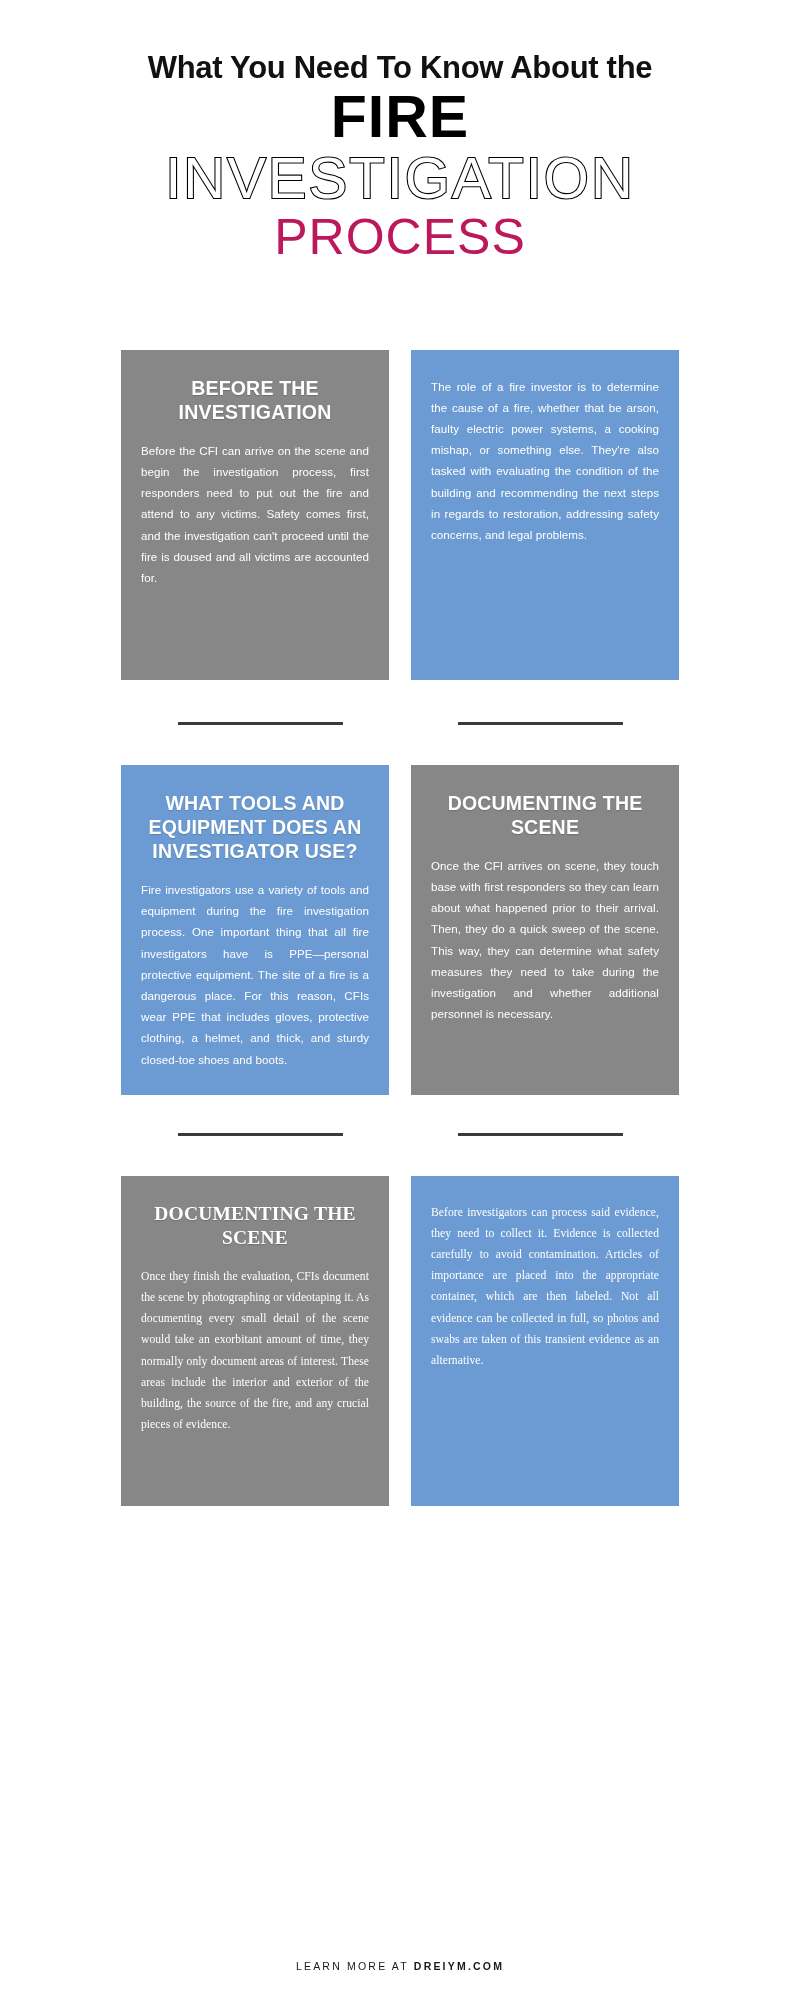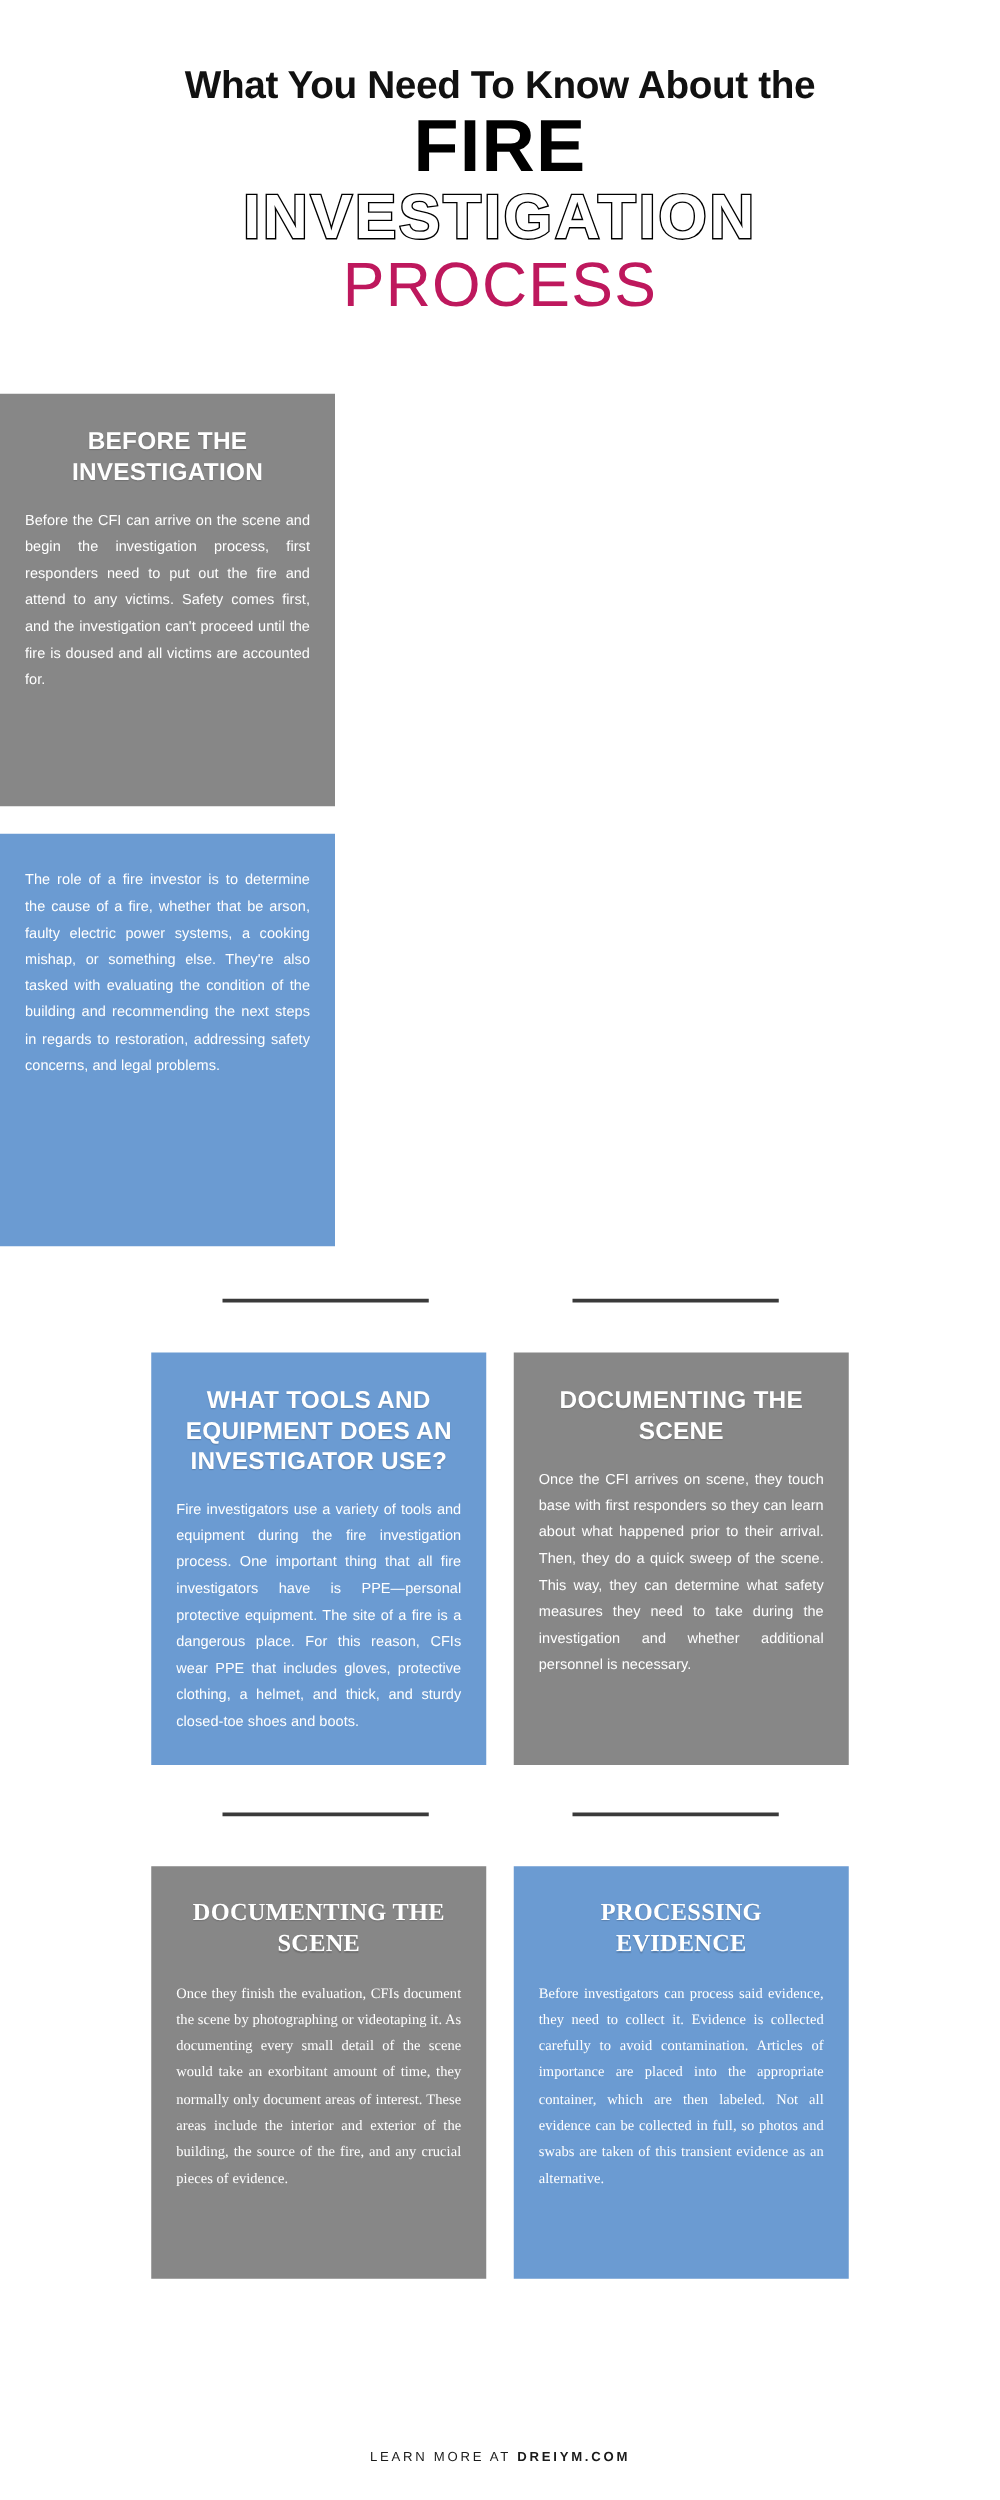--- a/index.html
+++ b/index.html
@@ -38,22 +38,22 @@
   }
   .title-fire {
     font-size: 59px;
     font-weight: 900;
     letter-spacing: 1px;
     color: #000000;
     line-height: 0.98;
     margin: 0;
   }
   .title-investigation {
-    font-size: 50px;
-    font-weight: 700;
+    font-size: 58px;
+    font-weight: 400;
     letter-spacing: 2px;
     line-height: 1.02;
     margin: 2px 0 0 0;
     color: #ffffff;
     -webkit-text-stroke: 2.2px #000000;
     paint-order: stroke fill;
   }
   .title-process {
     font-size: 50px;
     font-weight: 400;
@@ -109,21 +109,21 @@
     color: #ffffff;
     margin: 0;
     letter-spacing: 0.05px;
   }
 
   
   .row-1 .card { min-height: 330px; }
   .row-2 .card { min-height: 330px; }
   .row-3 .card { min-height: 330px; }
 
-  .row-1 { margin-top: 62px; flex-direction: column; }
+  .row-1 { margin-top: 88px; }
   .dividers-1 { margin-top: 42px; }
   .row-2 { margin-top: 40px; }
   .dividers-2 { margin-top: 38px; }
   .row-3 { margin-top: 40px; font-family: Liberation Serif, serif; }
 
   
   .footer {
     position: absolute;
     left: 0;
     right: 0;
@@ -182,21 +182,20 @@
     <div class="divider"></div>
     <div class="divider"></div>
   </div>
 
   <div class="card-row row-3">
     <div class="card gray">
       <h2 class="card-heading">DOCUMENTING THE SCENE</h2>
       <p class="card-body">Once they finish the evaluation, CFIs document the scene by photographing or videotaping it. As documenting every small detail of the scene would take an exorbitant amount of time, they normally only document areas of interest. These areas include the interior and exterior of the building, the source of the fire, and any crucial pieces of evidence.</p>
     </div>
     <div class="card blue">
-      <h2 class="card-heading">PROCESSING EVIDENCE</h2>
       <p class="card-body">Before investigators can process said evidence, they need to collect it. Evidence is collected carefully to avoid contamination. Articles of importance are placed into the appropriate container, which are then labeled. Not all evidence can be collected in full, so photos and swabs are taken of this transient evidence as an alternative.</p>
     </div>
   </div>
 
   <div class="footer">
     <div class="footer-text"><span>LEARN MORE AT </span><span class="brand">DREIYM.COM</span></div>
   </div>
 
 </div>
 

